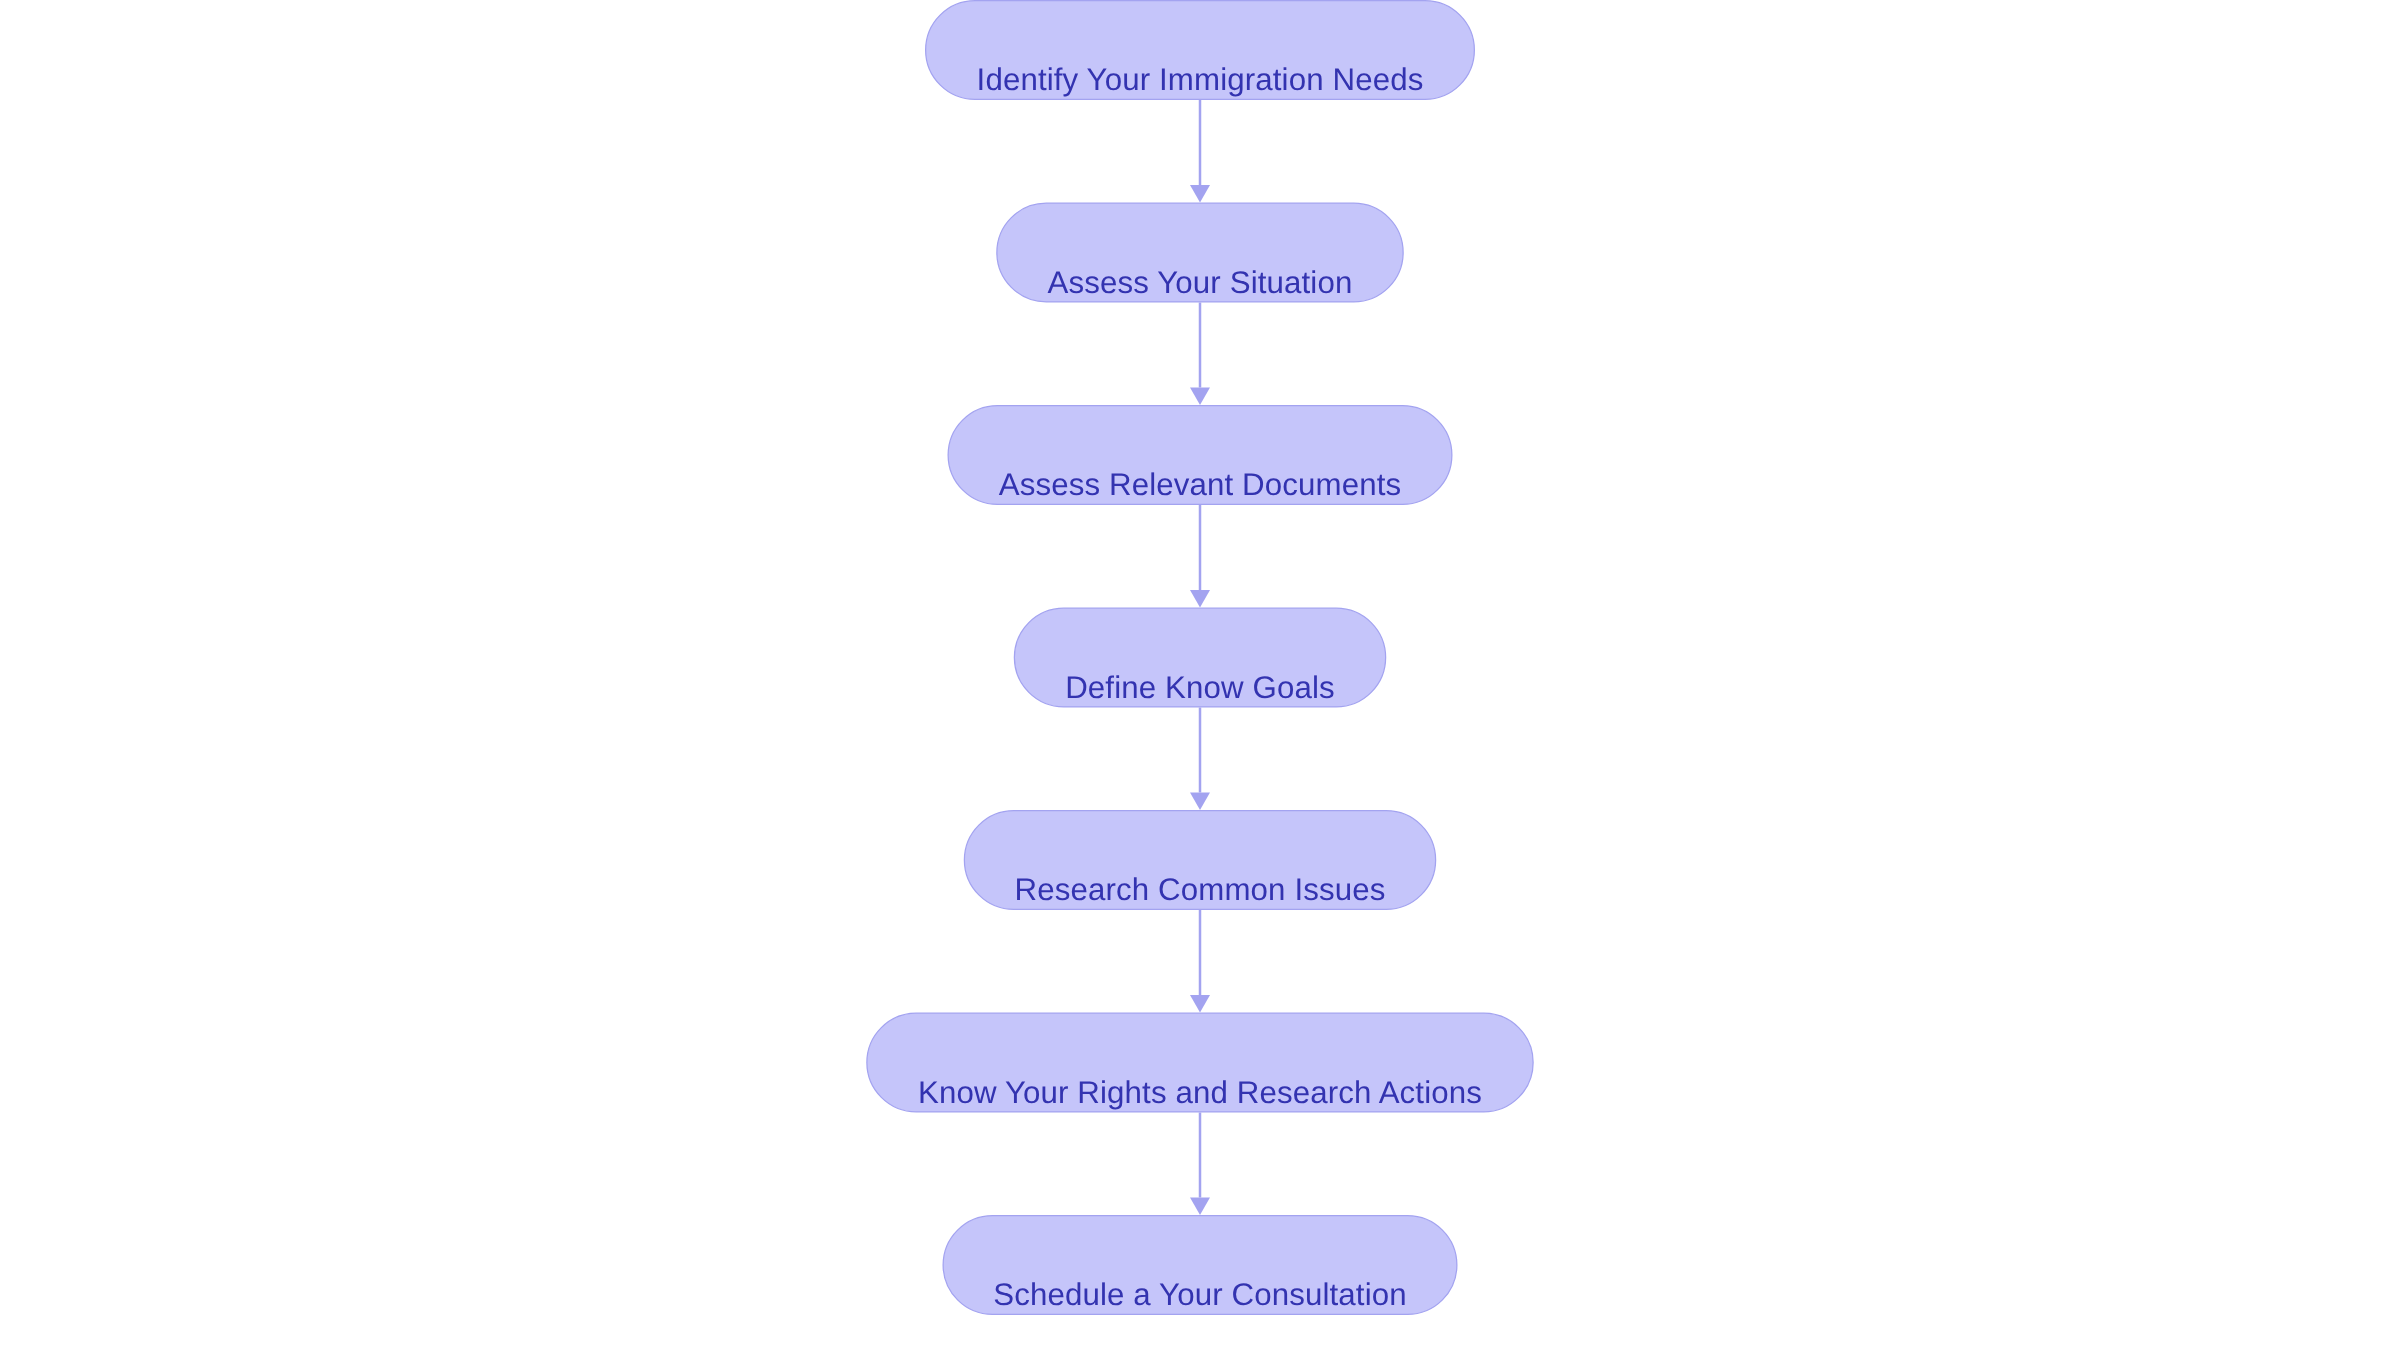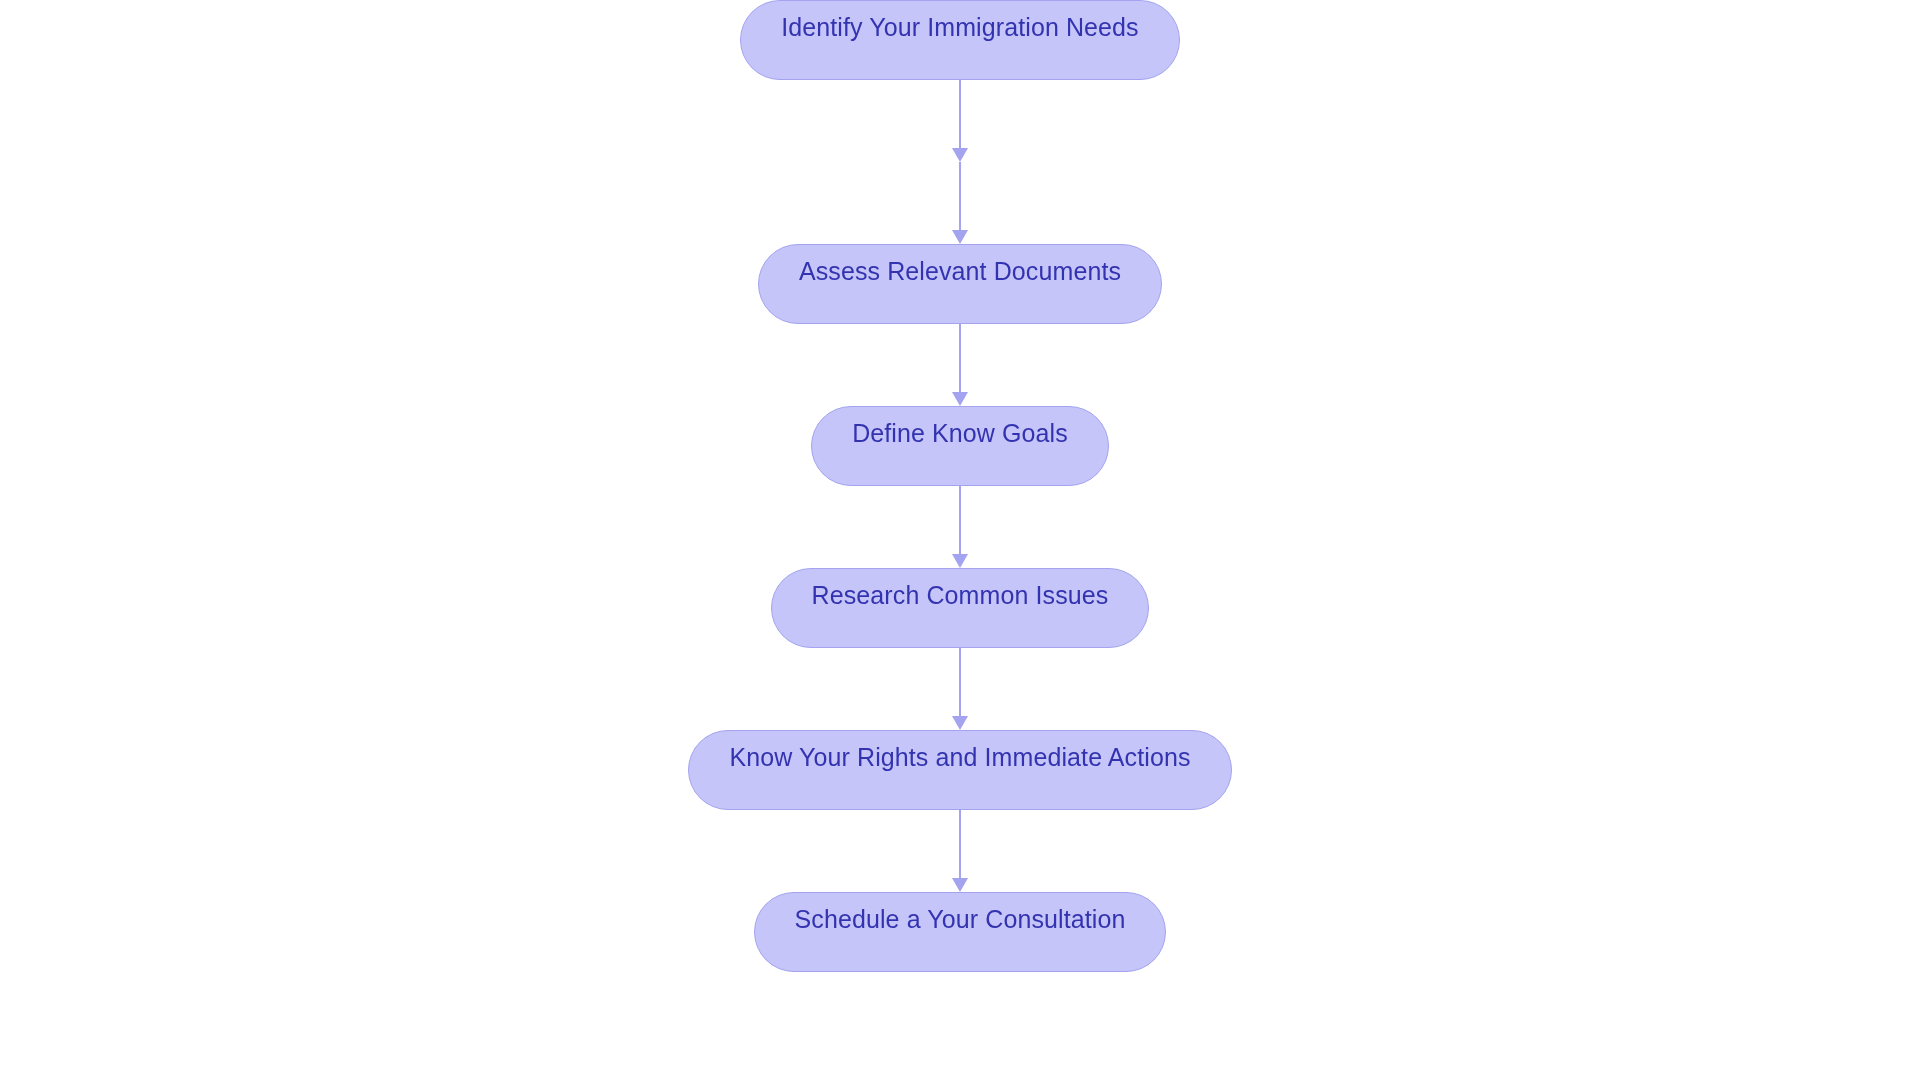--- a/index.html
+++ b/index.html
@@ -35,27 +35,27 @@
   }
 
   .flow-node {
     box-sizing: border-box;
     height: 80px;
     border-radius: 40px;
     background: #c5c5fa;
     border: 1.6px solid #a3a3f0;
     color: #3333b0;
     display: flex;
-    align-items: flex-start;
+    align-items: flex-end;
     justify-content: center;
     font-size: 25px;
     font-weight: 400;
     letter-spacing: 0.1px;
     white-space: nowrap;
-    padding: 12px 40px;
+    padding: 0 40px;
     flex: 0 0 auto;
   }
 
   .flow-connector {
     flex: 0 0 auto;
     width: 20px;
     height: 82px;
     display: flex;
     flex-direction: column;
     align-items: center;
@@ -85,20 +85,23 @@
 
     <div class="flow-node">
       <span>Identify Your Immigration Needs</span>
     </div>
 
     <div class="flow-connector">
       <div class="connector-line"></div>
       <div class="connector-arrow"></div>
     </div>
 
+    <div class="flow-node">
+      <span>Assess Your Situation</span>
+    </div>
 
     <div class="flow-connector">
       <div class="connector-line"></div>
       <div class="connector-arrow"></div>
     </div>
 
     <div class="flow-node">
       <span>Assess Relevant Documents</span>
     </div>
 
@@ -119,21 +122,21 @@
     <div class="flow-node">
       <span>Research Common Issues</span>
     </div>
 
     <div class="flow-connector">
       <div class="connector-line"></div>
       <div class="connector-arrow"></div>
     </div>
 
     <div class="flow-node">
-      <span>Know Your Rights and Immediate Actions</span>
+      <span>Know Your Rights and Research Actions</span>
     </div>
 
     <div class="flow-connector">
       <div class="connector-line"></div>
       <div class="connector-arrow"></div>
     </div>
 
     <div class="flow-node">
       <span>Schedule a Your Consultation</span>
     </div>

